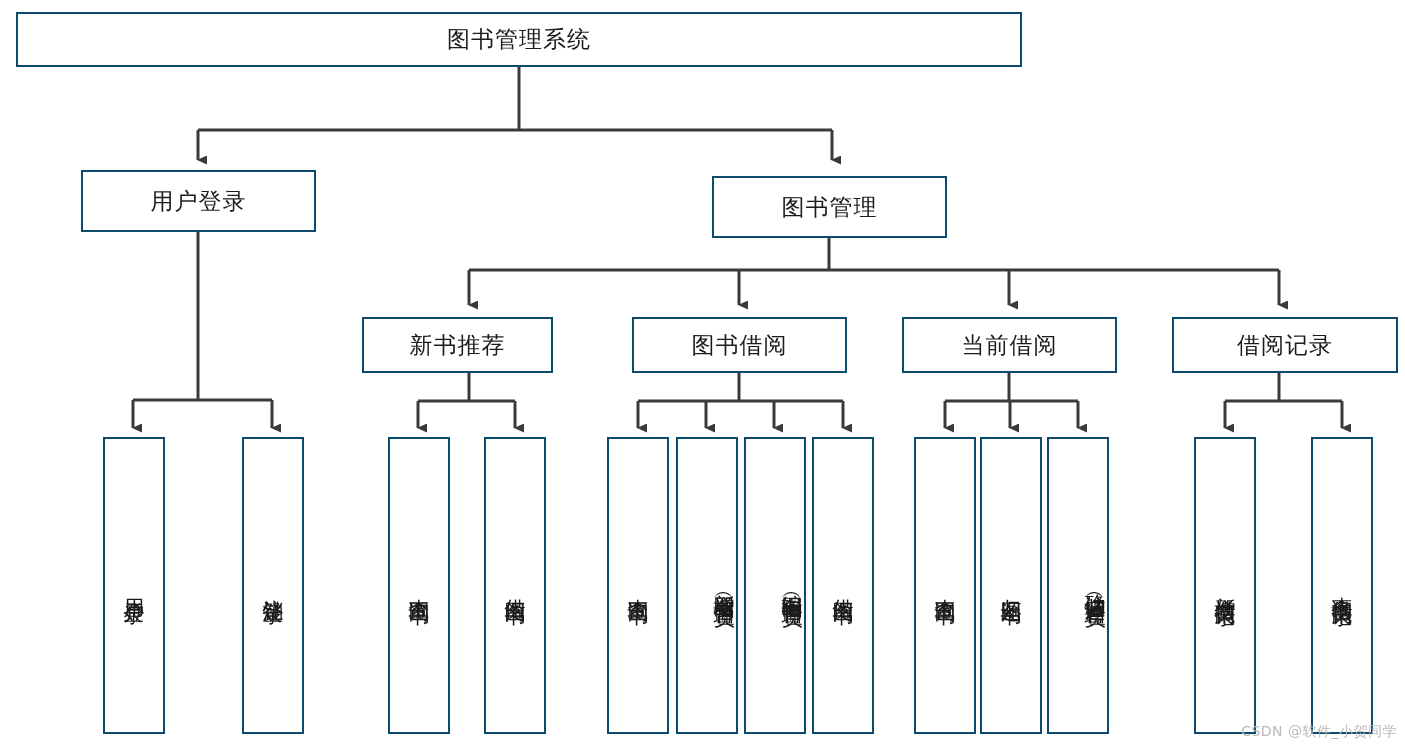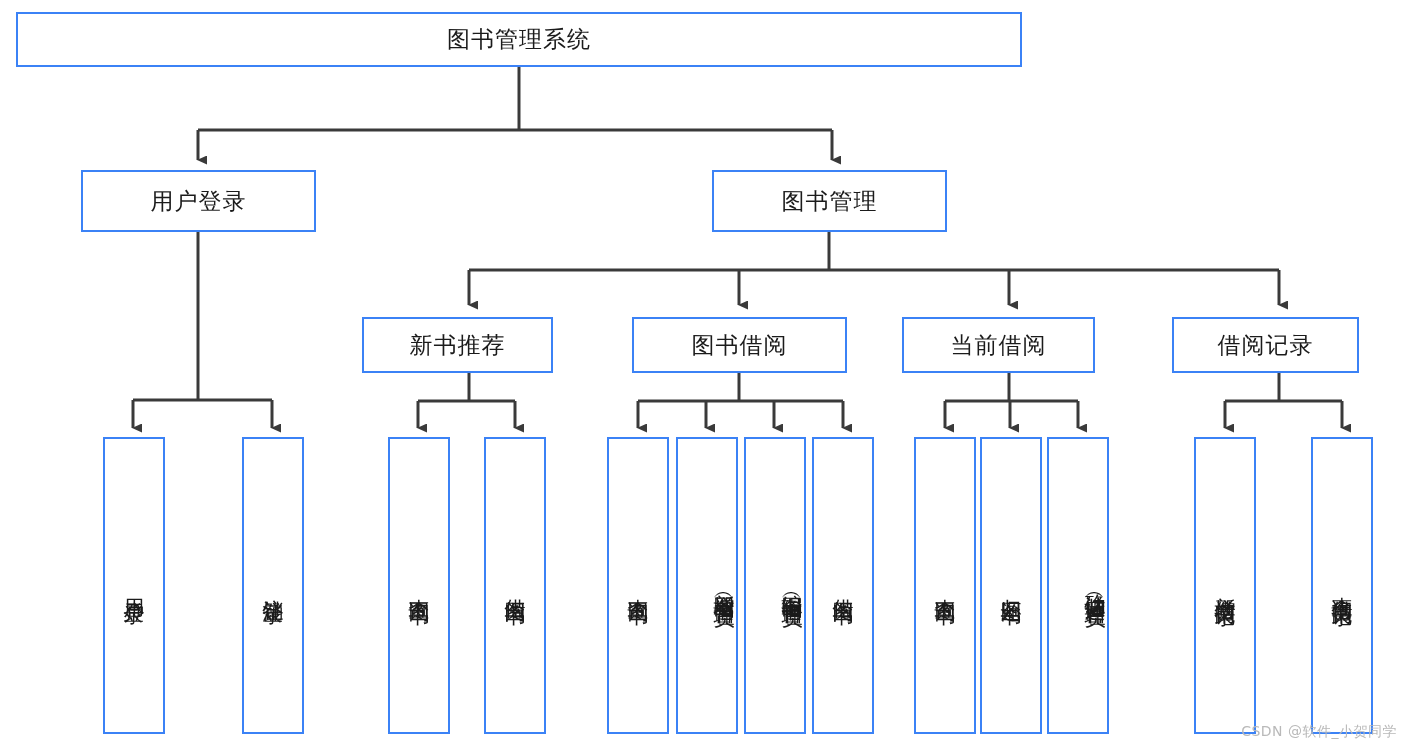--- a/index.html
+++ b/index.html
@@ -21,21 +21,21 @@
     position: absolute;
     left: 0;
     top: 0;
     width: 1405px;
     height: 747px;
     pointer-events: none;
   }
   .node {
     position: absolute;
     box-sizing: border-box;
-    border: 2px solid #3b82f6;
+    border: 2px solid #0c4a6e;
     background: #ffffff;
     display: flex;
     align-items: center;
     justify-content: center;
     color: #1b1b1b;
     line-height: 1.15;
   }
   .node.horiz {
     font-size: 23px;
     letter-spacing: 1px;
@@ -121,34 +121,34 @@
     </g>
   </svg>
 
   <div class="node horiz" style="left:16px; top:12px; width:1006px; height:55px;">
     <span class="node-label">图书管理系统</span>
   </div>
 
   <div class="node horiz" style="left:81px; top:170px; width:235px; height:62px;">
     <span class="node-label">用户登录</span>
   </div>
-  <div class="node horiz" style="left:712px; top:170px; width:235px; height:62px;">
+  <div class="node horiz" style="left:712px; top:176px; width:235px; height:62px;">
     <span class="node-label">图书管理</span>
   </div>
 
   <div class="node horiz" style="left:362px; top:317px; width:191px; height:56px;">
     <span class="node-label">新书推荐</span>
   </div>
   <div class="node horiz" style="left:632px; top:317px; width:215px; height:56px;">
     <span class="node-label">图书借阅</span>
   </div>
-  <div class="node horiz" style="left:902px; top:317px; width:193px; height:56px;">
+  <div class="node horiz" style="left:902px; top:317px; width:215px; height:56px;">
     <span class="node-label">当前借阅</span>
   </div>
-  <div class="node horiz" style="left:1172px; top:317px; width:187px; height:56px;">
+  <div class="node horiz" style="left:1172px; top:317px; width:226px; height:56px;">
     <span class="node-label">借阅记录</span>
   </div>
 
   <div class="node vert center-start" style="left:103px; top:437px; width:62px; height:297px;">
     <span class="node-label">用户登录</span>
   </div>
   <div class="node vert center-start" style="left:242px; top:437px; width:62px; height:297px;">
     <span class="node-label">注销登录</span>
   </div>
 

